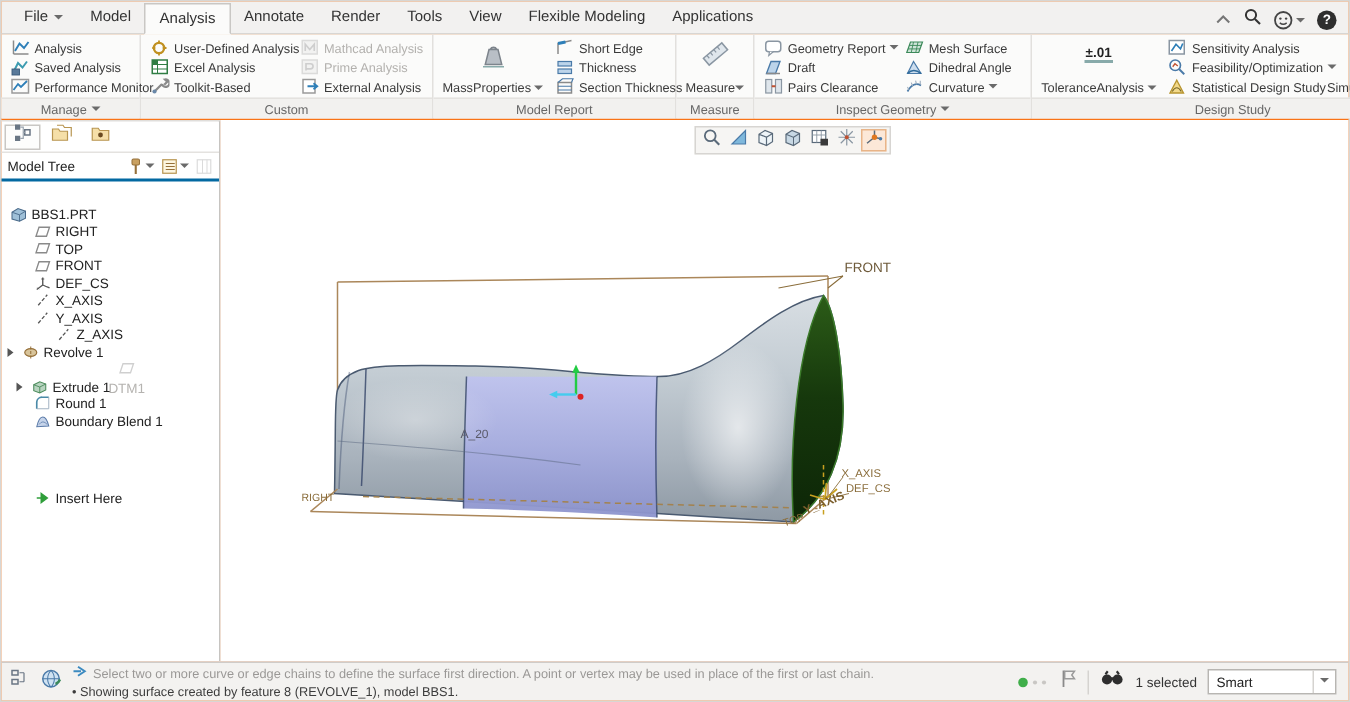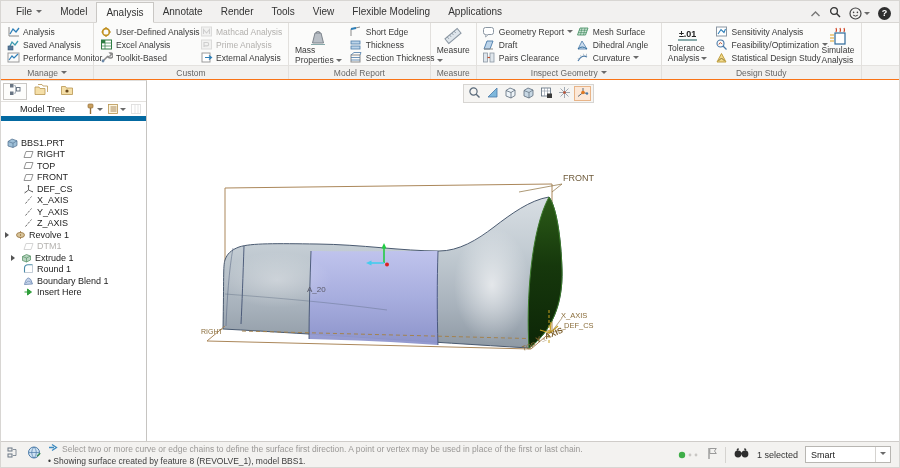--- a/index.html
+++ b/index.html
@@ -17,35 +17,35 @@
   
   .ribbon { position:absolute; left:0; top:22px; right:0; height:56px; background:#fbfbfa; display:flex; }
   .rgroup { display:flex; flex-direction:column; border-right:1px solid #e2e0dd; }
   .rcontent { height:42px; display:flex; align-items:stretch; padding:1px 3px; gap:2px; }
   .rlabel { height:14px; background:#f2f1ef; border-top:1px solid #e4e2df; font-size:8.5px; color:#666; display:flex; align-items:center; justify-content:center; gap:3px; }
   .rcol { display:flex; flex-direction:column; justify-content:space-between; padding:1px 0; }
   .rbtn { display:flex; align-items:center; gap:3px; font-size:8.5px; color:#3a3a3a; height:13px; padding:0 2px; white-space:nowrap; }
   .rbtn.disabled { color:#b3b1ae; }
   .rbtn.disabled svg { opacity:.45; }
   .rbig { display:flex; flex-direction:column; align-items:center; justify-content:space-between; padding:2px 3px 1px 3px; font-size:8.5px; color:#3a3a3a; text-align:center; }
-  .blb { display:flex; flex-direction:column; align-items:flex-start; line-height:9.5px; }
+  .blb { display:flex; align-items:center; line-height:9.5px; }
   .blb span { display:flex; align-items:center; gap:2px; }
   .ric { width:14px; height:13px; display:flex; align-items:center; justify-content:center; flex:none; }
   .bic { width:24px; height:20px; display:flex; align-items:center; justify-content:center; }
   .caret { width:0; height:0; border:3px solid transparent; border-top:3.5px solid #6a6a6a; margin-top:3px; display:inline-block; }
   .tolico { font-size:9px; font-weight:bold; color:#222; border-bottom:2px solid #8aa; padding:0 1px; }
   .rfill { flex:1; display:flex; flex-direction:column; }
   .rfill .rcontent { flex:1; }
 
   
   .navpanel { position:absolute; left:0; top:79px; width:146px; bottom:26px; background:#fff; border-right:1px solid #c6c4c1; border-top:1px solid #e0dedb; }
   .navtabs { height:21px; display:flex; align-items:center; gap:2px; padding:2px 2px; border-bottom:1px solid #e4e2df; }
   .navtab { width:24px; height:17px; display:flex; align-items:center; justify-content:center; }
   .navtab.active { background:#fdfdfc; border:1px solid #c9c7c4; }
-  .treeheader { height:19px; display:flex; align-items:center; padding:0 4px; border-bottom:5px solid #0369a1;text-align:center; }
+  .treeheader { height:19px; display:flex; align-items:center; padding:0 4px; border-bottom:2px solid #0369a1; }
   .treeheader .ttl { font-size:9px; color:#222; flex:1; }
   .thico { display:flex; align-items:center; gap:1px; margin-left:4px; }
   .tree { padding-top:4px; font-size:9px; color:#222; }
   .trow { display:flex; align-items:center; height:11.5px; gap:3px; white-space:nowrap; }
   .trow .exp { width:0; height:0; border:3px solid transparent; border-left:4px solid #555; margin-left:4px; }
   .trow .tic { width:11px; height:10px; display:flex; align-items:center; justify-content:center; flex:none; }
   .trow.dim { color:#b5b3b0; }
   .trow.dim svg { opacity:.4; }
 
   
@@ -548,39 +548,39 @@
           <span>X_AXIS</span>
         </div>
         <div class="trow" style="padding-left: 22px;">
           <span class="tic">
             <svg width="11" height="10">
               <path d="M2.5 8.5 L8.5 1.5" stroke="#555" stroke-width=".9" stroke-dasharray="2.5 1.3"></path>
             </svg>
           </span>
           <span>Y_AXIS</span>
         </div>
-        <div class="trow" style="padding-left: 22px;">
+        <div class="trow" style="padding-left: 36px;">
           <span class="tic">
             <svg width="11" height="10">
               <path d="M2.5 8.5 L8.5 1.5" stroke="#555" stroke-width=".9" stroke-dasharray="2.5 1.3"></path>
             </svg>
           </span>
           <span>Z_AXIS</span>
         </div>
         <div class="trow" style="padding-left: 0px;">
           <span class="exp"></span>
           <span class="tic">
             <svg width="11" height="10">
               <ellipse cx="5.5" cy="5" rx="4" ry="2.6" fill="#d8c49a" stroke="#96703a" stroke-width=".8"></ellipse>
               <path d="M5.5 1 v8" stroke="#96703a" stroke-width=".7" stroke-dasharray="2 1"></path>
             </svg>
           </span>
           <span>Revolve 1</span>
         </div>
-        <div class="trow dim" style="padding-left: 22px;">
+        <div class="trow dim" style="padding-left: 22px; flex-direction: column;">
           <span class="tic">
             <svg width="11" height="9">
               <path d="M3 1.5 h7 L8 7.5 H1 Z" fill="none" stroke="#8a8a8a" stroke-width=".9"></path>
             </svg>
           </span>
           <span>DTM1</span>
         </div>
         <div class="trow" style="padding-left: 6px;">
           <span class="exp"></span>
           <span class="tic">
@@ -602,21 +602,21 @@
         </div>
         <div class="trow" style="padding-left: 22px;">
           <span class="tic">
             <svg width="11" height="10">
               <path d="M1.5 8.5 Q3 2 5.5 2 Q8 2 9.5 8 Z" fill="#c6d4ea" stroke="#5a7aa8" stroke-width=".7"></path>
               <path d="M3 7 Q5.5 3.5 8.5 7" fill="none" stroke="#5a7aa8" stroke-width=".5"></path>
             </svg>
           </span>
           <span>Boundary Blend 1</span>
         </div>
-        <div class="trow" style="padding-left: 22px;">
+        <div class="trow" style="padding-left: 22px; margin-top: 40px;">
           <span class="tic">
             <svg width="11" height="10">
               <path d="M1.5 5 h5 M4.5 2 L8.5 5 L4.5 8 Z" fill="#2f9e3a" stroke="#2f9e3a" stroke-width="1"></path>
             </svg>
           </span>
           <span>Insert Here</span>
         </div>
       </div>
   </div>
 

